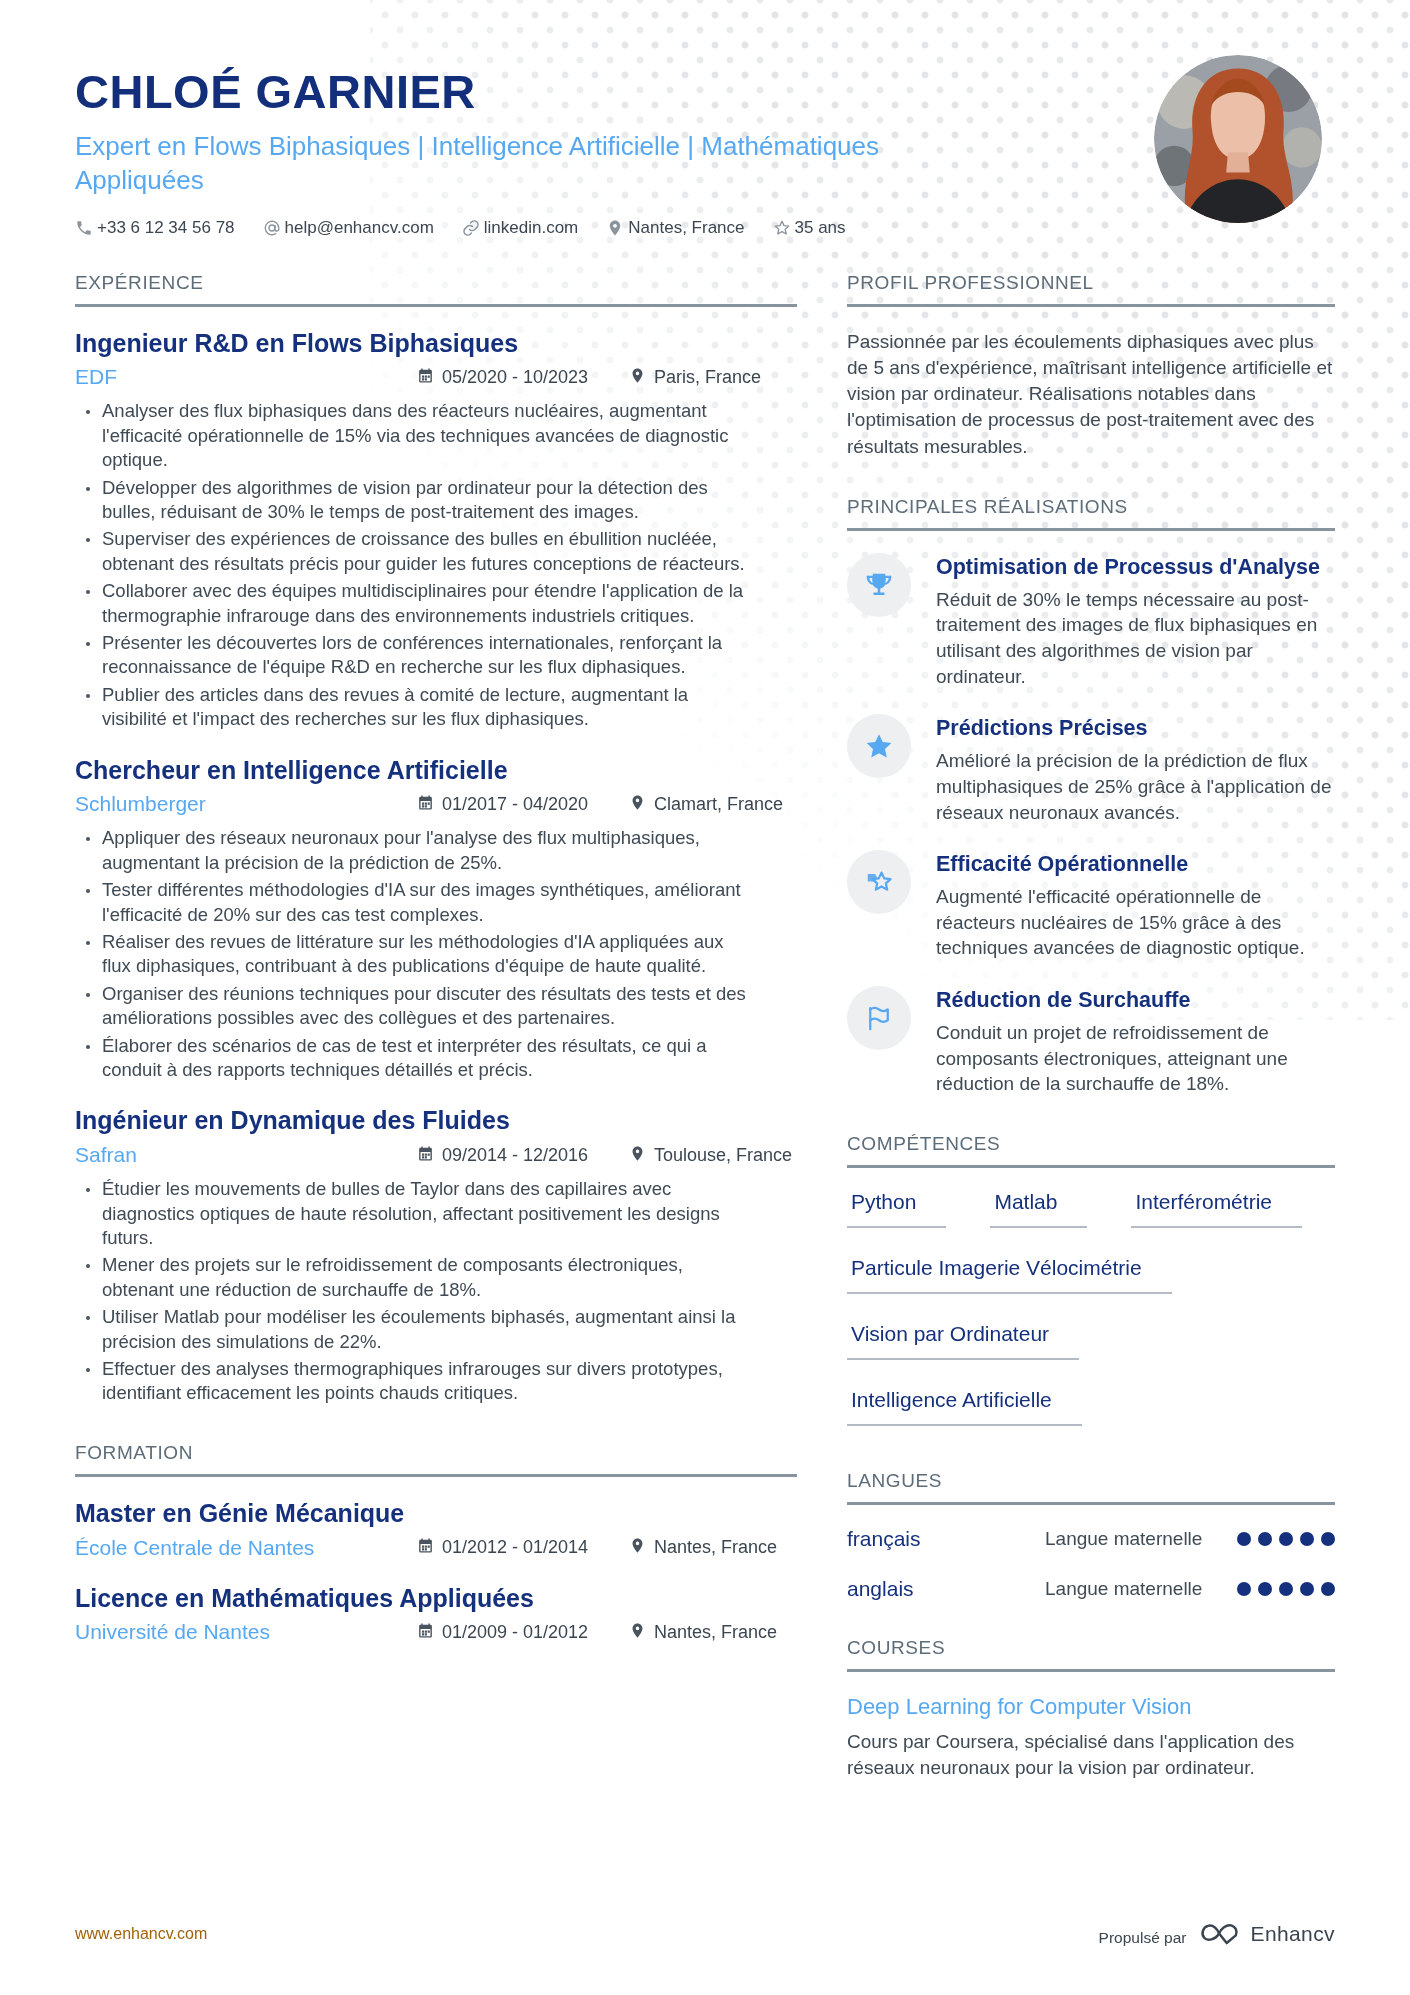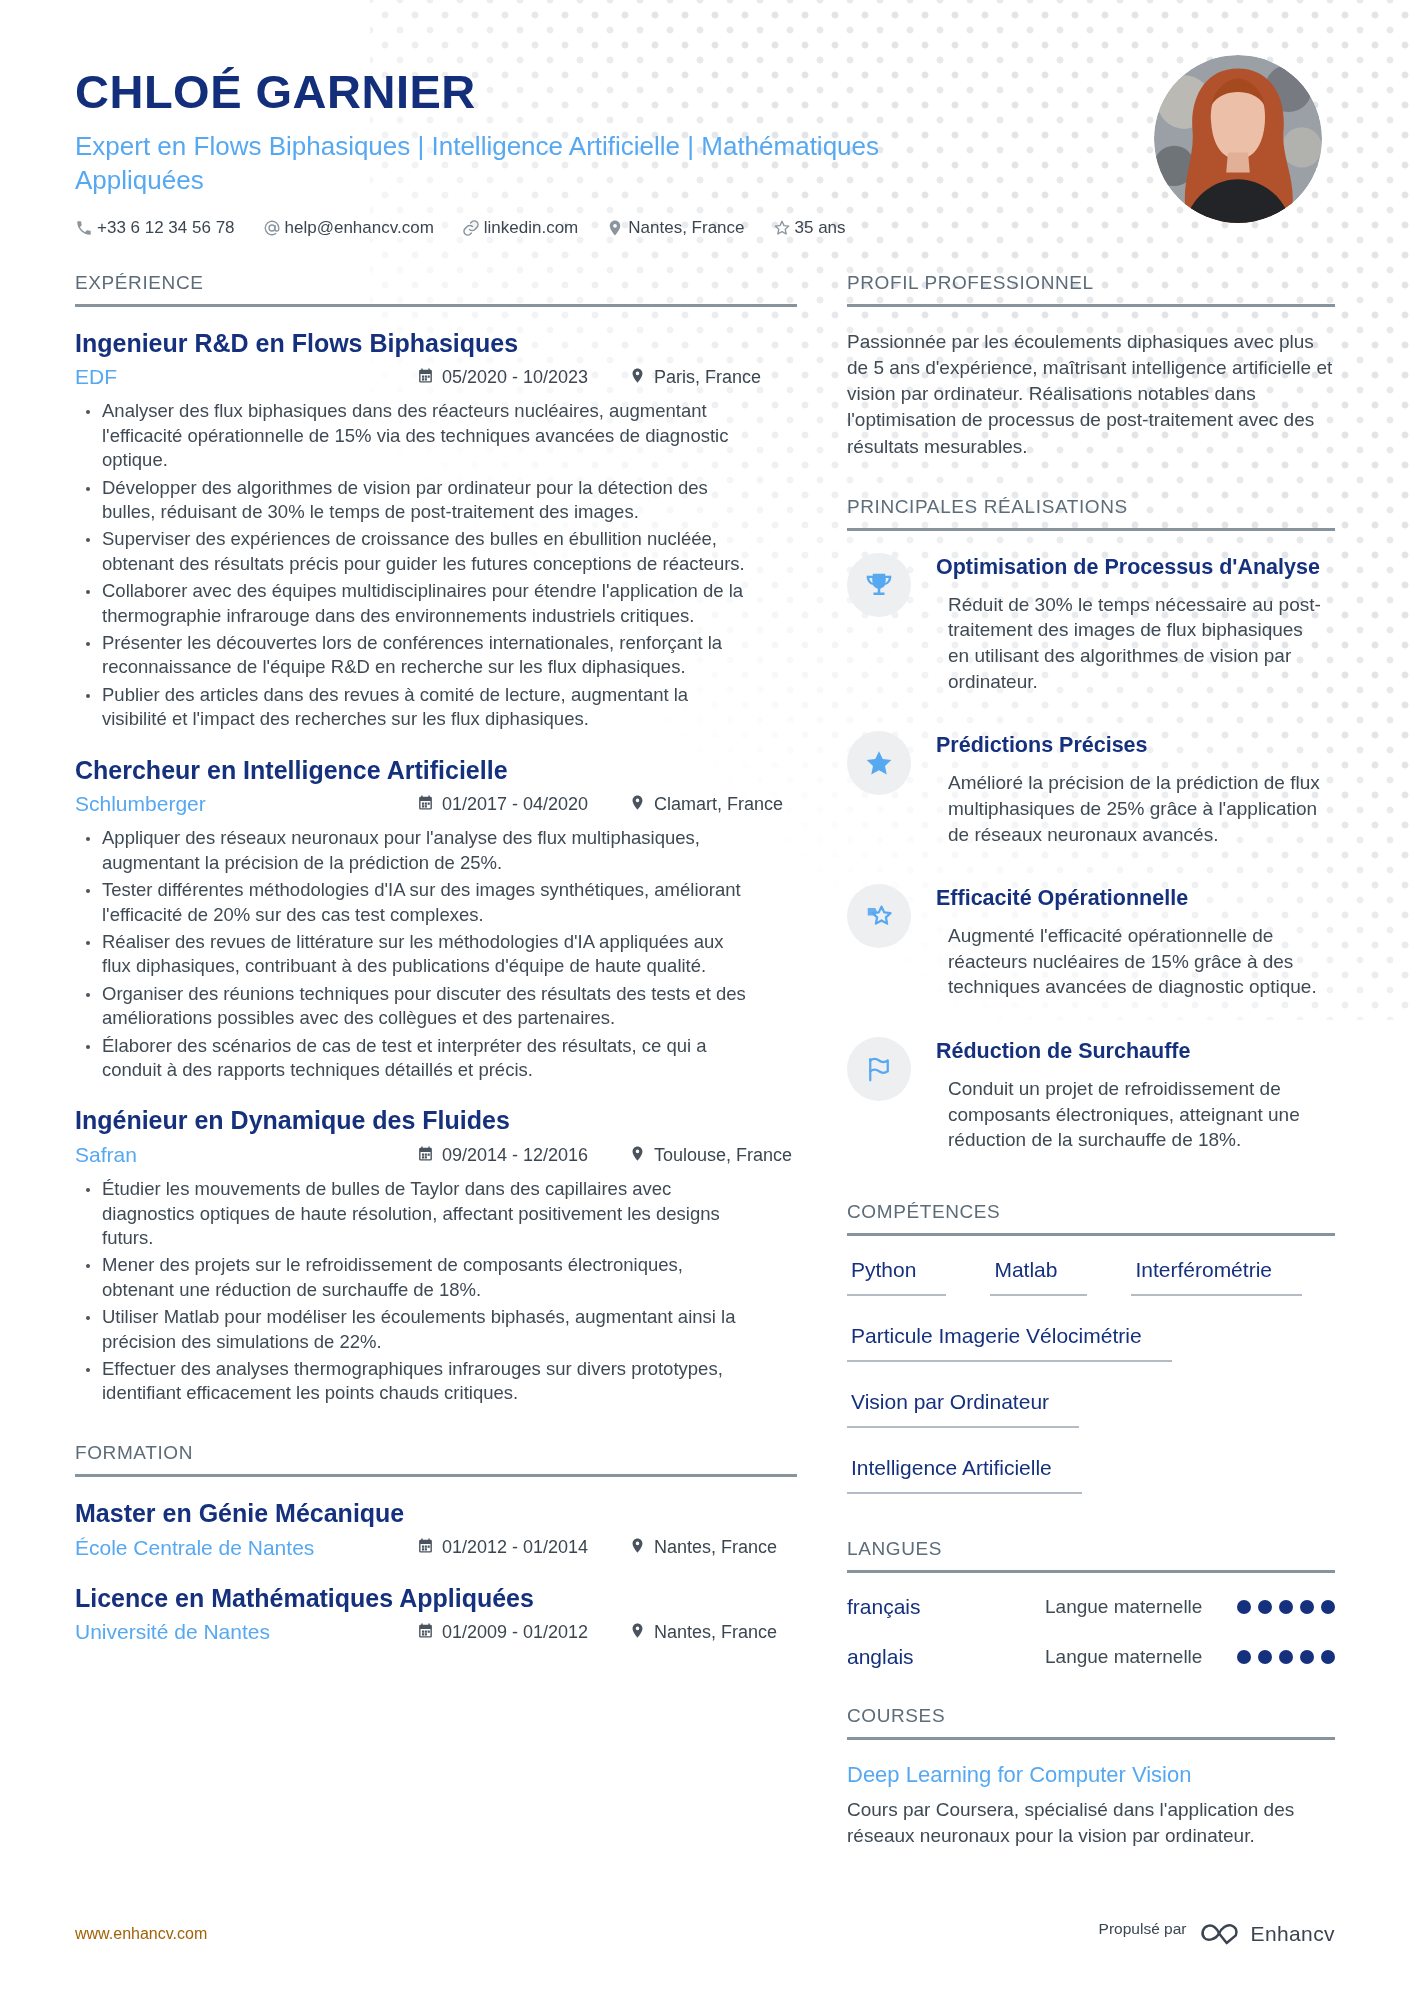--- a/index.html
+++ b/index.html
@@ -54,35 +54,35 @@
   ul.bullets{margin:0;padding:0 0 0 27px;list-style:none;width:652px;}
   ul.bullets li{position:relative;font-size:18.5px;line-height:1.32;color:#3f4a54;margin-bottom:3px;}
   ul.bullets li::before{content:"";position:absolute;left:-16px;top:11px;width:4px;height:4px;border-radius:50%;background:#4a545e;}
 
   
   .profile-text{font-size:19px;line-height:1.38;margin:0;}
   .ach{display:flex;gap:25px;margin-bottom:25px;}
   .ach-ic{flex:0 0 64px;width:64px;height:64px;border-radius:50%;background:#edeff1;display:flex;align-items:center;justify-content:center;color:#56a8f1;}
   .ach-ic svg{width:30px;height:30px;}
   .ach-title{font-size:21.5px;font-weight:600;color:#15317e;margin:2px 0 7px 0;}
-  .ach-text{font-size:19px;line-height:1.35;margin:12px;}
+  .ach-text{font-size:19px;line-height:1.35;margin:0;}
   .skills{display:flex;flex-wrap:wrap;column-gap:44px;row-gap:28px;}
   .skill{font-size:21px;color:#15317e;padding:0 30px 12px 4px;border-bottom:2px solid #b3bcc4;}
   .lang-row{display:flex;align-items:center;margin-bottom:26px;}
   .lang-name{flex:1;font-size:21px;color:#15317e;}
   .lang-level{width:192px;font-size:19px;color:#3f4a54;}
   .lang-dots{display:flex;gap:7px;}
   .lang-dots .dot{width:14px;height:14px;border-radius:50%;background:#15317e;}
   .course-title{font-size:22px;font-weight:500;color:#56a8f1;margin:0 0 9px 0;}
   .course-text{font-size:19px;line-height:1.35;margin:0;}
 
   
   .footer{position:absolute;left:75px;right:75px;bottom:48px;display:flex;justify-content:space-between;align-items:center;z-index:1;}
   .footer .site{font-size:16px;color:#a16207;text-align:center;}
-  .powered{display:flex;align-items:flex-start;gap:12px;}
+  .powered{display:flex;align-items:flex-end;gap:12px;}
   .powered .plabel{font-size:15.5px;color:#3c4650;}
   .brand{display:flex;align-items:center;gap:8px;color:#3a4450;}
   .brand svg{width:44px;height:27px;}
   .brand .bname{font-size:21px;letter-spacing:.4px;color:#3a4450;}
 </style>
 </head>
 <body>
 
 <div class="page">
   <div class="dots-bg"></div>

